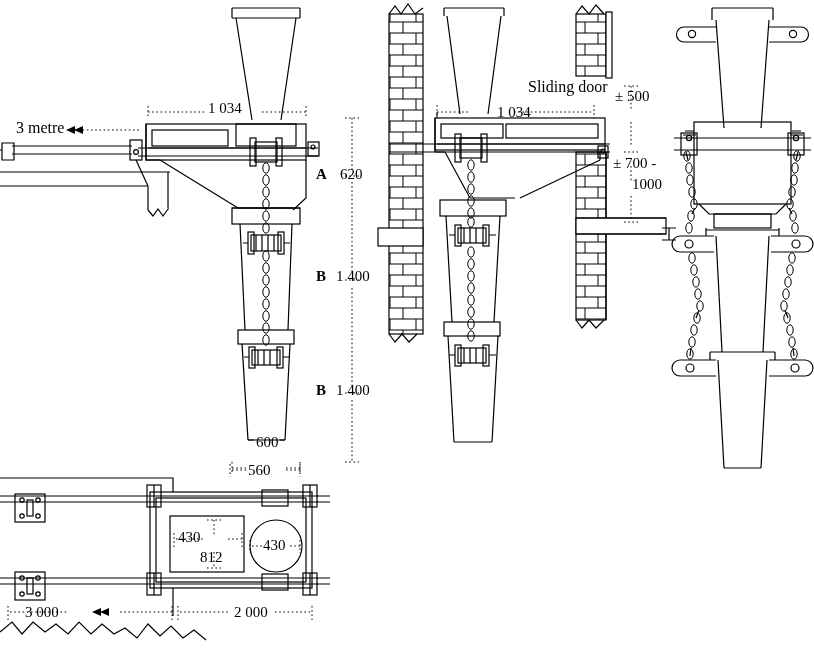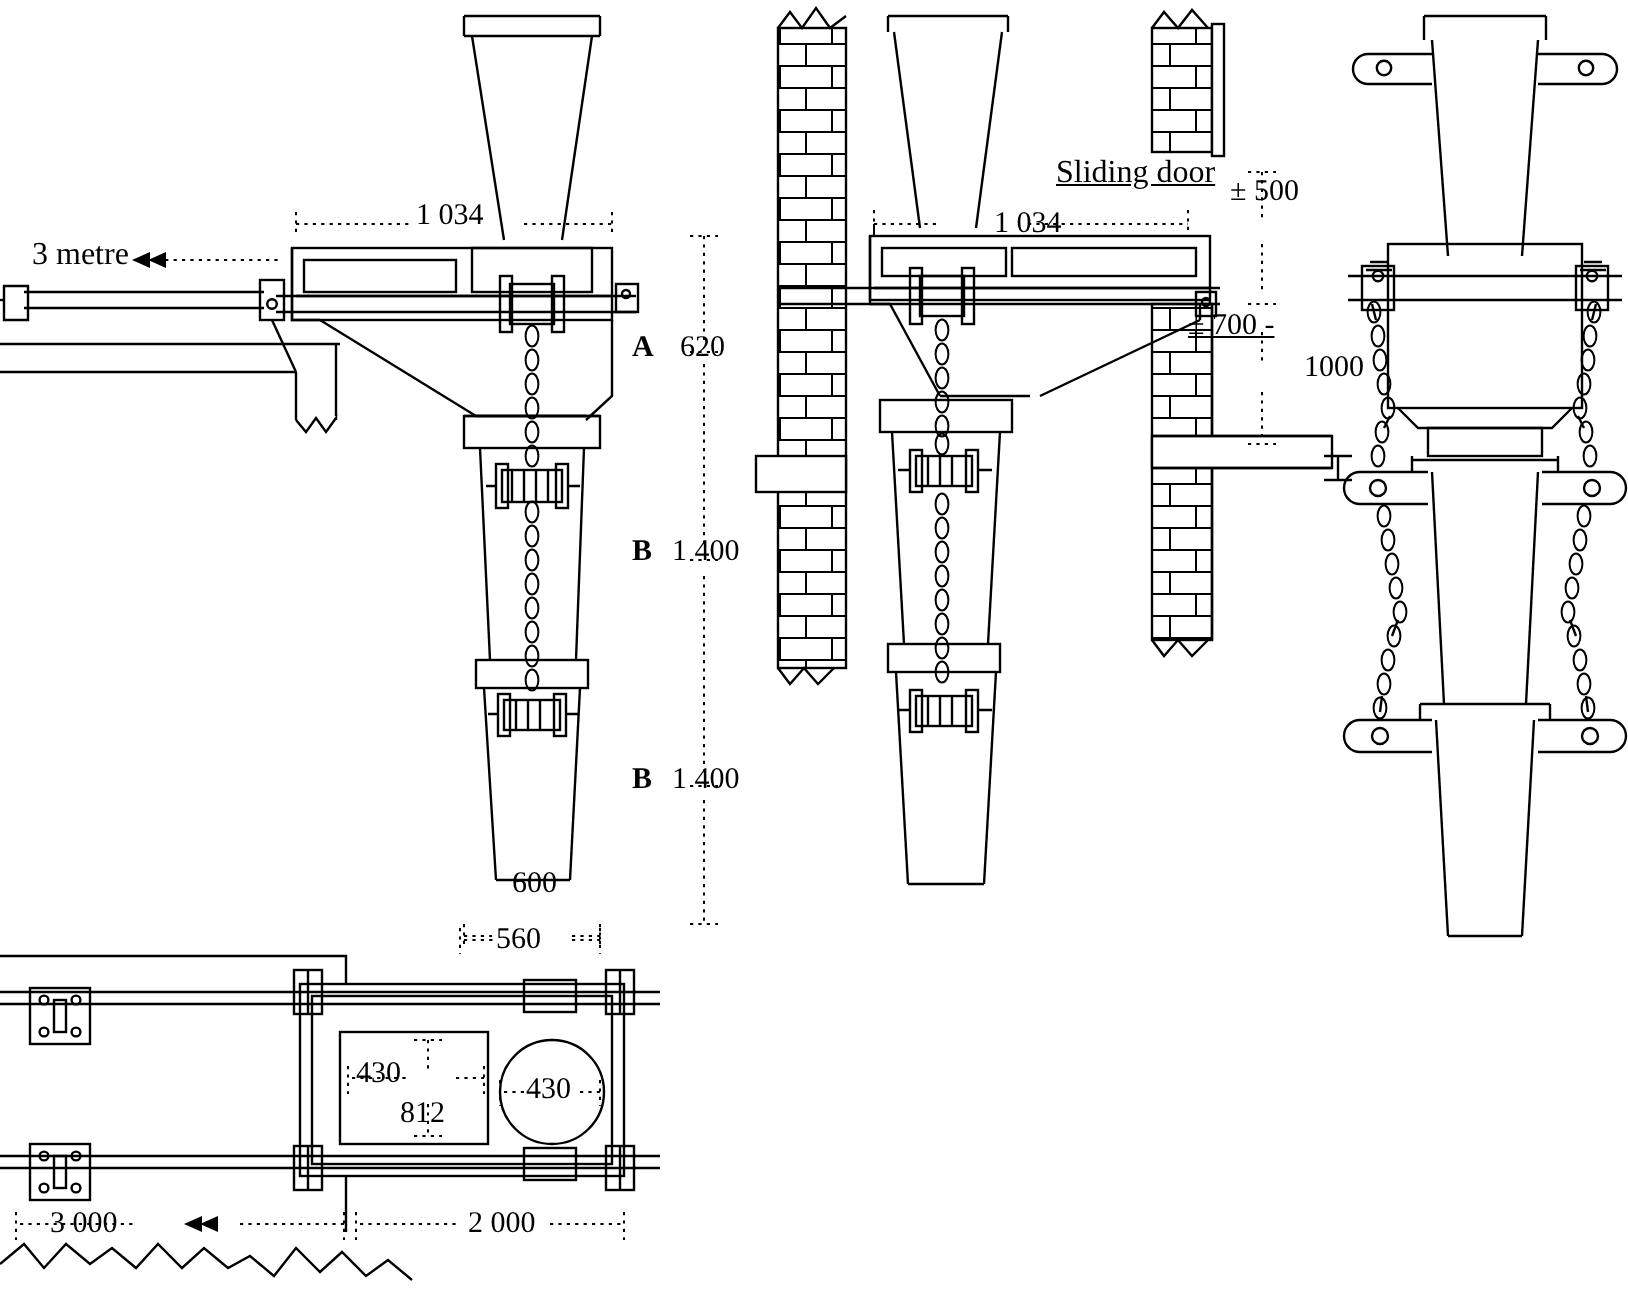--- a/index.html
+++ b/index.html
@@ -472,26 +472,26 @@
 
 <div class="lbl bold" style="left:316px;top:268px;">B</div>
 <div class="lbl num" style="left:336px;top:268px;">1 400</div>
 
 <div class="lbl bold" style="left:316px;top:382px;">B</div>
 <div class="lbl num" style="left:336px;top:382px;">1 400</div>
 
 <div class="lbl num" style="left:256px;top:434px;">600</div>
 <div class="lbl num" style="left:248px;top:462px;">560</div>
 
-<div class="lbl big" style="left:528px;top:78px;text-decoration:underline;">Sliding door</div>
+<div class="lbl big" style="left:528px;top:78px;">Sliding door</div>
 <div class="lbl num" style="left:497px;top:104px;">1 034</div>
 
 <div class="lbl num" style="left:615px;top:88px;">± 500</div>
-<div class="lbl num" style="left:594px;top:155px;text-decoration:underline;">± 700 -</div>
-<div class="lbl num" style="left:652px;top:176px;text-align:center;">1000</div>
+<div class="lbl num" style="left:613px;top:155px;">± 700 -</div>
+<div class="lbl num" style="left:632px;top:176px;text-align:center;">1000</div>
 
 <div class="lbl num" style="left:178px;top:529px;">430</div>
 <div class="lbl num" style="left:200px;top:549px;">812</div>
 <div class="lbl num" style="left:263px;top:537px;">430</div>
 
 <div class="lbl num" style="left:25px;top:604px;">3 000</div>
 <div class="lbl num" style="left:234px;top:604px;">2 000</div>
 
 </div>
 

